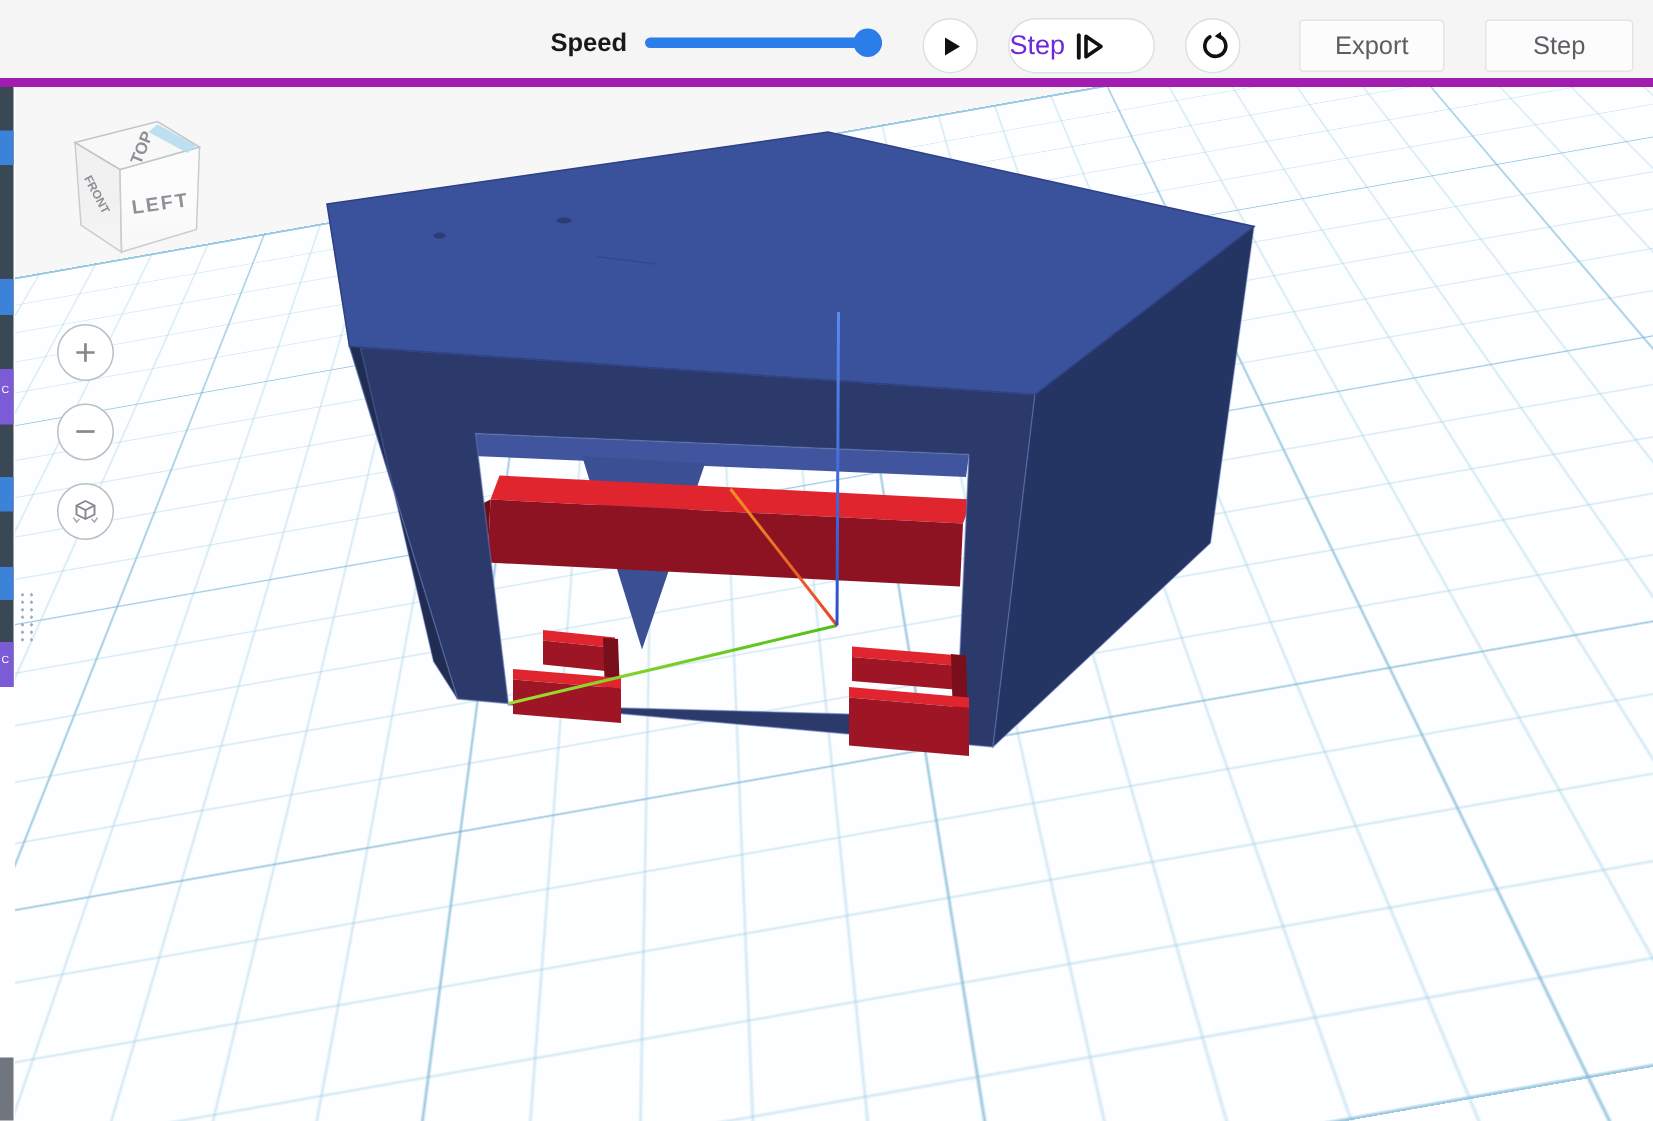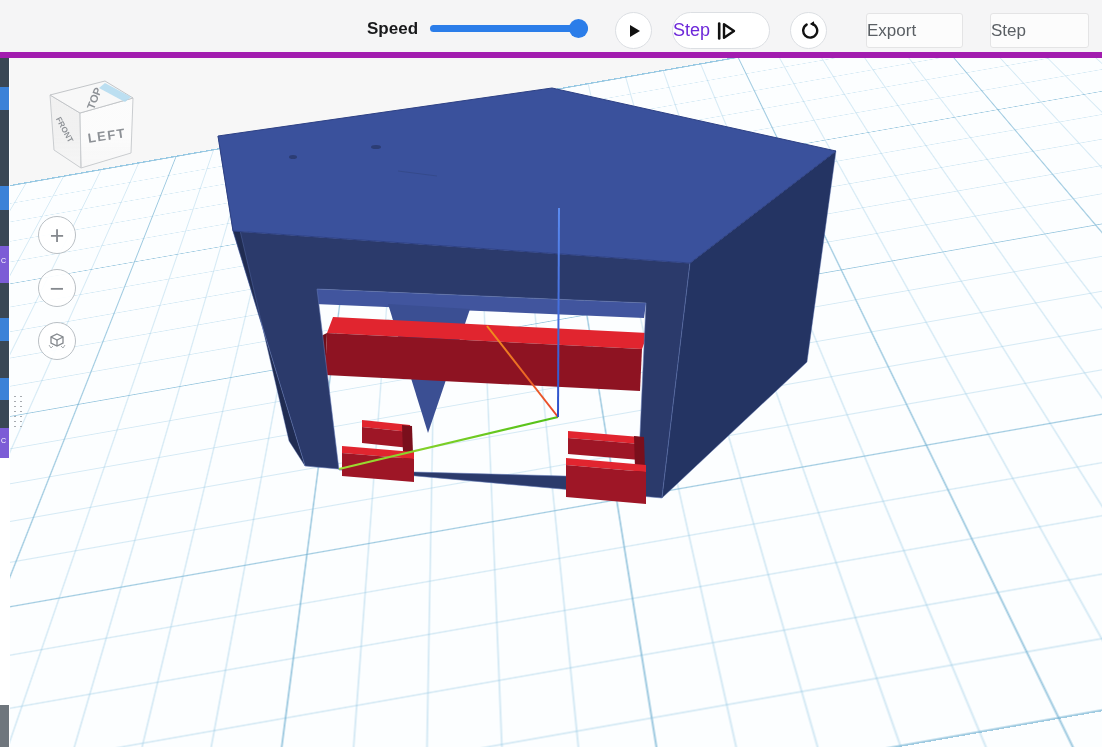--- a/index.html
+++ b/index.html
@@ -19,21 +19,21 @@
                 background:#ffffff; border:1px solid #dcdfe3; display:flex;
                 align-items:center; justify-content:center; cursor:pointer; }
   .play-btn { left:615px; }
   .reset-btn { left:790px; }
   .step-btn { position:absolute; left:672px; top:12px; width:98px; height:37px;
               border-radius:19px; background:#ffffff; border:1px solid #dcdfe3;
               display:flex; align-items:center; gap:7px;
               font-size:18px; color:#6d28d9; cursor:pointer; }
   .rect-btn { position:absolute; top:13px; height:35px; border-radius:3px;
               background:#fcfcfc; border:1px solid #e4e4e5; color:#5a5f64;
-              font-size:17px; display:flex; align-items:center; justify-content:flex-start;
+              font-size:17px; display:flex; align-items:center; justify-content:center;
               cursor:pointer; }
   .export-btn { left:866px; width:97px; }
   .share-btn  { left:990px; width:99px; }
 
   
   .left-strip { position:absolute; left:0; top:58px; width:9px; height:689px; z-index:30; }
   .strip-base { position:absolute; left:0; top:0; width:9px; height:400px; background:#3a4754; }
   .strip-seg  { position:absolute; left:0; width:9px; }
   .strip-letter { position:absolute; left:1px; width:8px; color:#ffffff; font-size:7px;
                   line-height:7px; overflow:hidden; }

